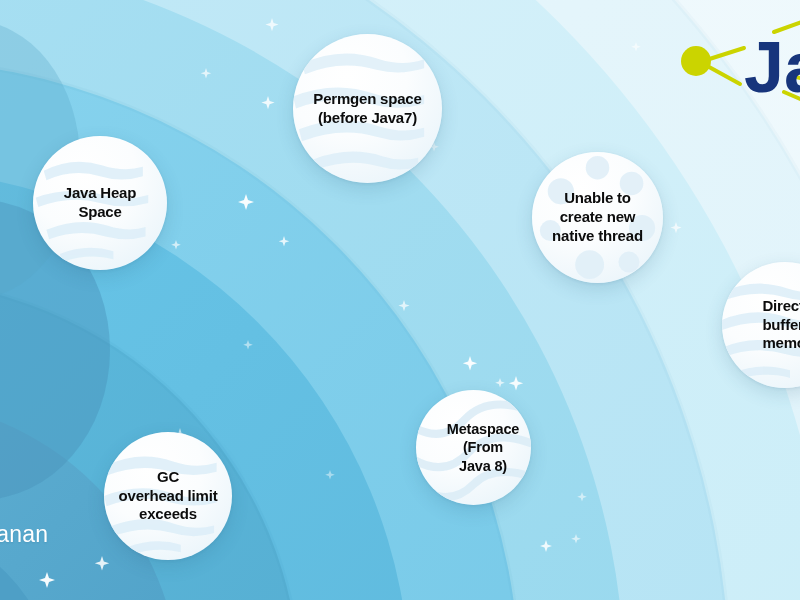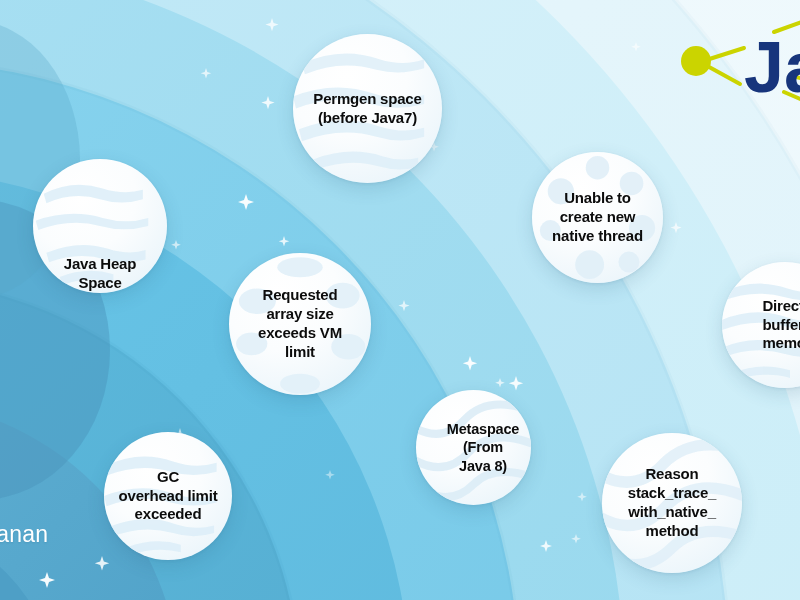--- a/index.html
+++ b/index.html
@@ -65,21 +65,21 @@
     font-weight: bold;
     text-align: center;
     line-height: 1.26;
     letter-spacing: -0.2px;
     white-space: pre-line;
     padding: 0 8px;
     box-sizing: border-box;
   }
 
   
-  #bubble-java-heap-space   { left: 33px;  top: 159px; width: 134px; height: 134px; align-items: flex-end; }
+  #bubble-java-heap-space   { left: 33px;  top: 136px; width: 134px; height: 134px; }
   #bubble-permgen-space     { left: 293px; top: 34px;  width: 149px; height: 149px; }
   #bubble-requested-array   { left: 229px; top: 253px; width: 142px; height: 142px; }
   #bubble-unable-thread     { left: 532px; top: 152px; width: 131px; height: 131px; }
   #bubble-direct-buffer     { left: 722px; top: 262px; width: 126px; height: 126px; }
   #bubble-metaspace         { left: 416px; top: 390px; width: 115px; height: 115px; }
   #bubble-gc-overhead       { left: 104px; top: 432px; width: 128px; height: 128px; }
   #bubble-reason-stack      { left: 602px; top: 433px; width: 140px; height: 140px; }
 
   #bubble-java-heap-space  .bubble-label { font-size: 15px; }
   #bubble-permgen-space    .bubble-label { font-size: 15px; }
@@ -249,36 +249,20 @@
         <path d="M6,20 q26,-12 52,-3 q16,5 30,0 l0,6 q-16,5 -32,1 q-24,-7 -48,3 z"></path>
         <path d="M0,42 q28,-11 54,-2 q18,6 34,1 l0,6 q-18,5 -36,0 q-24,-7 -50,3 z"></path>
         <path d="M4,64 q28,-11 54,-2 q16,5 30,1 l0,6 q-16,5 -32,0 q-24,-7 -50,3 z"></path>
         <path d="M14,84 q24,-9 46,-2 q12,4 24,1 l0,6 q-12,4 -26,0 q-20,-6 -42,2 z"></path>
       </g>
     </svg>
     <div class="bubble-label">Permgen space
 (before Java7)</div>
   </div>
 
-  <div class="bubble" id="bubble-requested-array">
-    <svg class="tex" viewBox="0 0 100 100">
-      <g fill="#e1f0f9" opacity="0.9">
-        <ellipse cx="20" cy="34" rx="13" ry="9"></ellipse>
-        <ellipse cx="80" cy="30" rx="12" ry="9"></ellipse>
-        <ellipse cx="16" cy="64" rx="11" ry="8"></ellipse>
-        <ellipse cx="84" cy="66" rx="12" ry="9"></ellipse>
-        <ellipse cx="50" cy="92" rx="14" ry="7"></ellipse>
-        <ellipse cx="50" cy="10" rx="16" ry="7"></ellipse>
-      </g>
-    </svg>
-    <div class="bubble-label">Requested
-array size
-exceeds VM
-limit</div>
-  </div>
 
   <div class="bubble" id="bubble-unable-thread">
     <svg class="tex" viewBox="0 0 100 100">
       <g fill="#e0eff8" opacity="0.9">
         <circle cx="22" cy="30" r="10"></circle>
         <circle cx="76" cy="24" r="9"></circle>
         <circle cx="14" cy="60" r="8"></circle>
         <circle cx="84" cy="58" r="10"></circle>
         <circle cx="44" cy="86" r="11"></circle>
         <circle cx="74" cy="84" r="8"></circle>
@@ -321,36 +305,23 @@
     <svg class="tex" viewBox="0 0 100 100">
       <g fill="#dceef8" opacity="0.85">
         <path d="M2,26 q26,-12 52,-3 q18,6 34,1 l0,7 q-18,5 -36,0 q-24,-7 -50,3 z"></path>
         <path d="M0,50 q28,-11 54,-2 q18,6 34,1 l0,6 q-18,5 -36,0 q-24,-7 -50,3 z"></path>
         <path d="M4,74 q28,-11 52,-2 q16,5 30,1 l0,6 q-16,5 -32,0 q-24,-7 -48,3 z"></path>
         <path d="M18,90 q22,-8 42,-2 l0,6 q-18,-5 -40,2 z"></path>
       </g>
     </svg>
     <div class="bubble-label">GC
 overhead limit
-exceeded</div>
-  </div>
-
-  <div class="bubble" id="bubble-reason-stack">
-    <svg class="tex" viewBox="0 0 100 100">
-      <g stroke="#e0eff8" stroke-width="8" fill="none" opacity="0.85">
-        <path d="M-8,26 q30,20 52,-4 q22,-22 60,-8"></path>
-        <path d="M-8,56 q30,22 54,-4 q22,-22 58,-6"></path>
-        <path d="M0,86 q28,18 50,-4 q20,-20 56,-6"></path>
-      </g>
-    </svg>
-    <div class="bubble-label">Reason
-stack_trace_
-with_native_
-method</div>
-  </div>
+exceeds</div>
+  </div>
+
 
   <div id="credit">
     <div id="credit-name">hmanan</div>
     <div id="credit-sub">ash</div>
   </div>
 
   <svg id="brand-logo" viewBox="0 0 170 96">
     <g>
       <line x1="34" y1="48" x2="78" y2="34" stroke="#cbd400" stroke-width="4" stroke-linecap="round"></line>
       <line x1="34" y1="48" x2="74" y2="70" stroke="#cbd400" stroke-width="4" stroke-linecap="round"></line>

